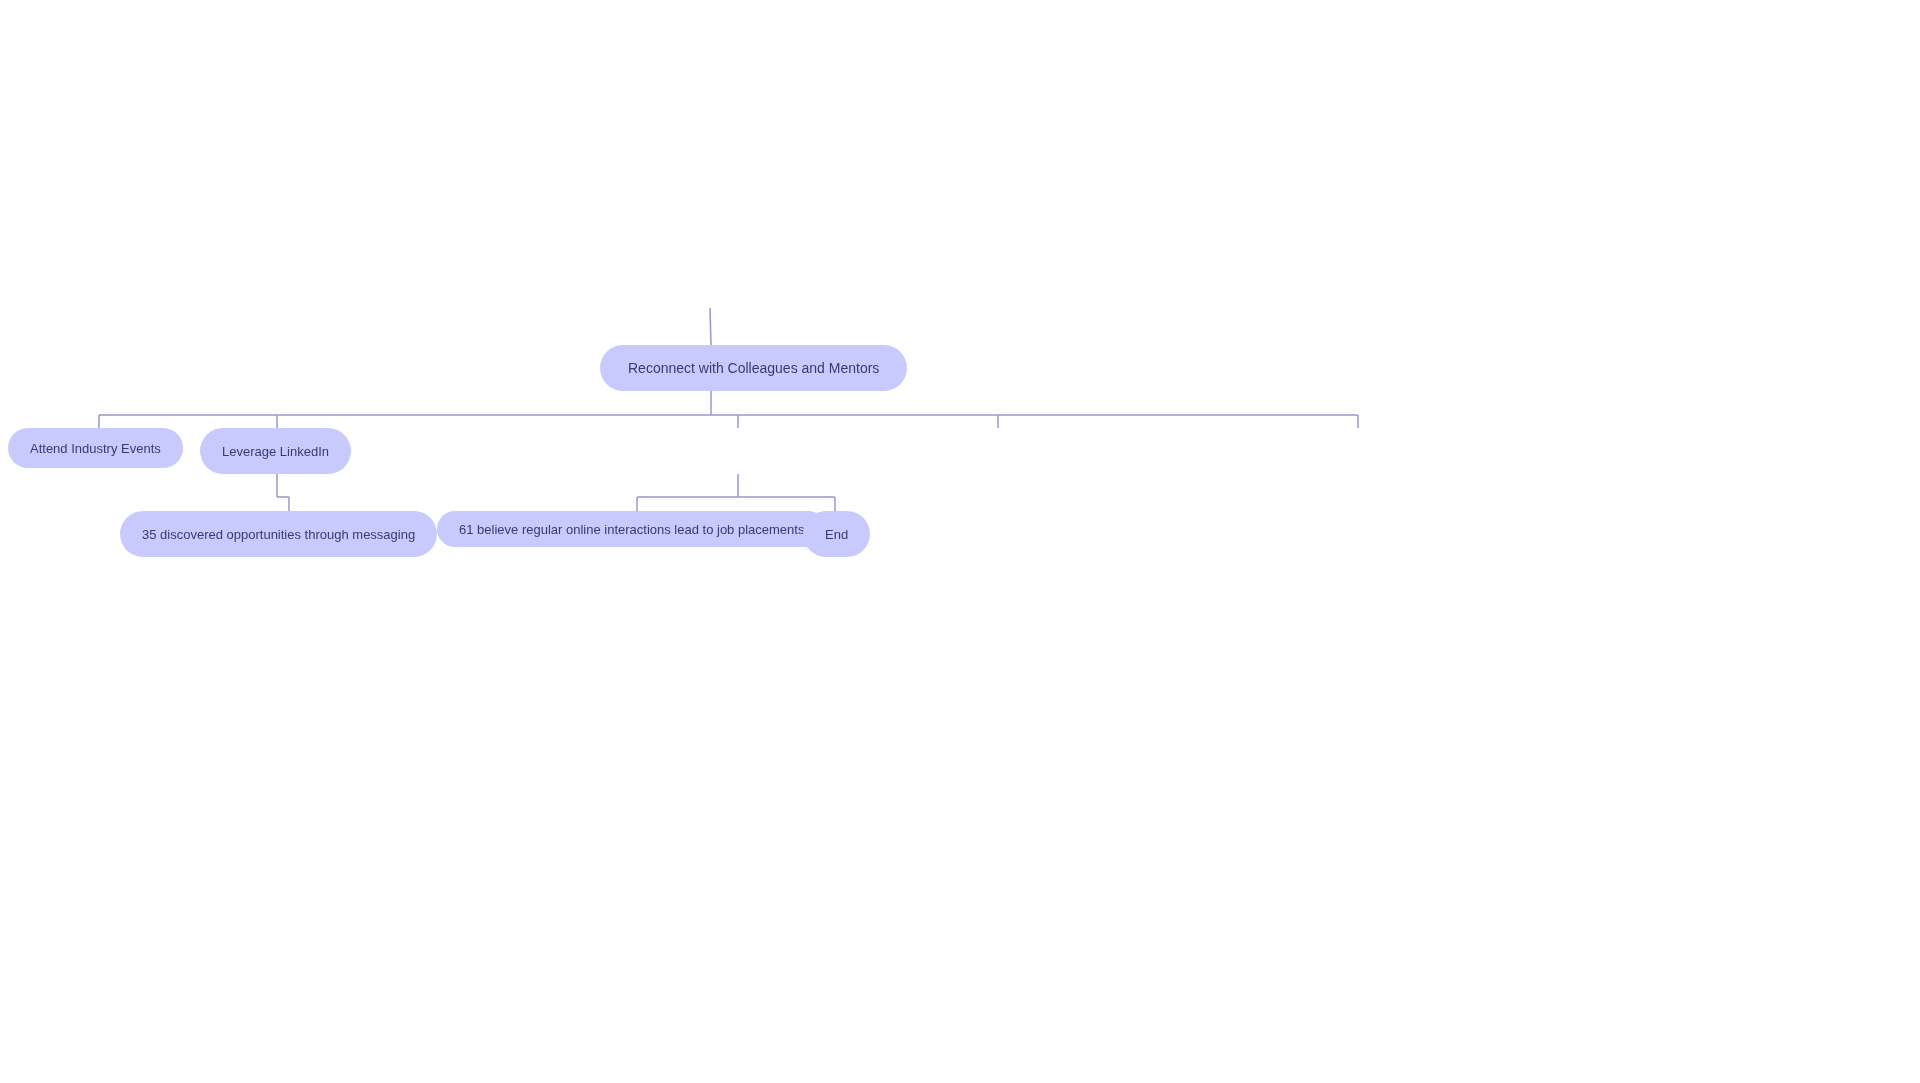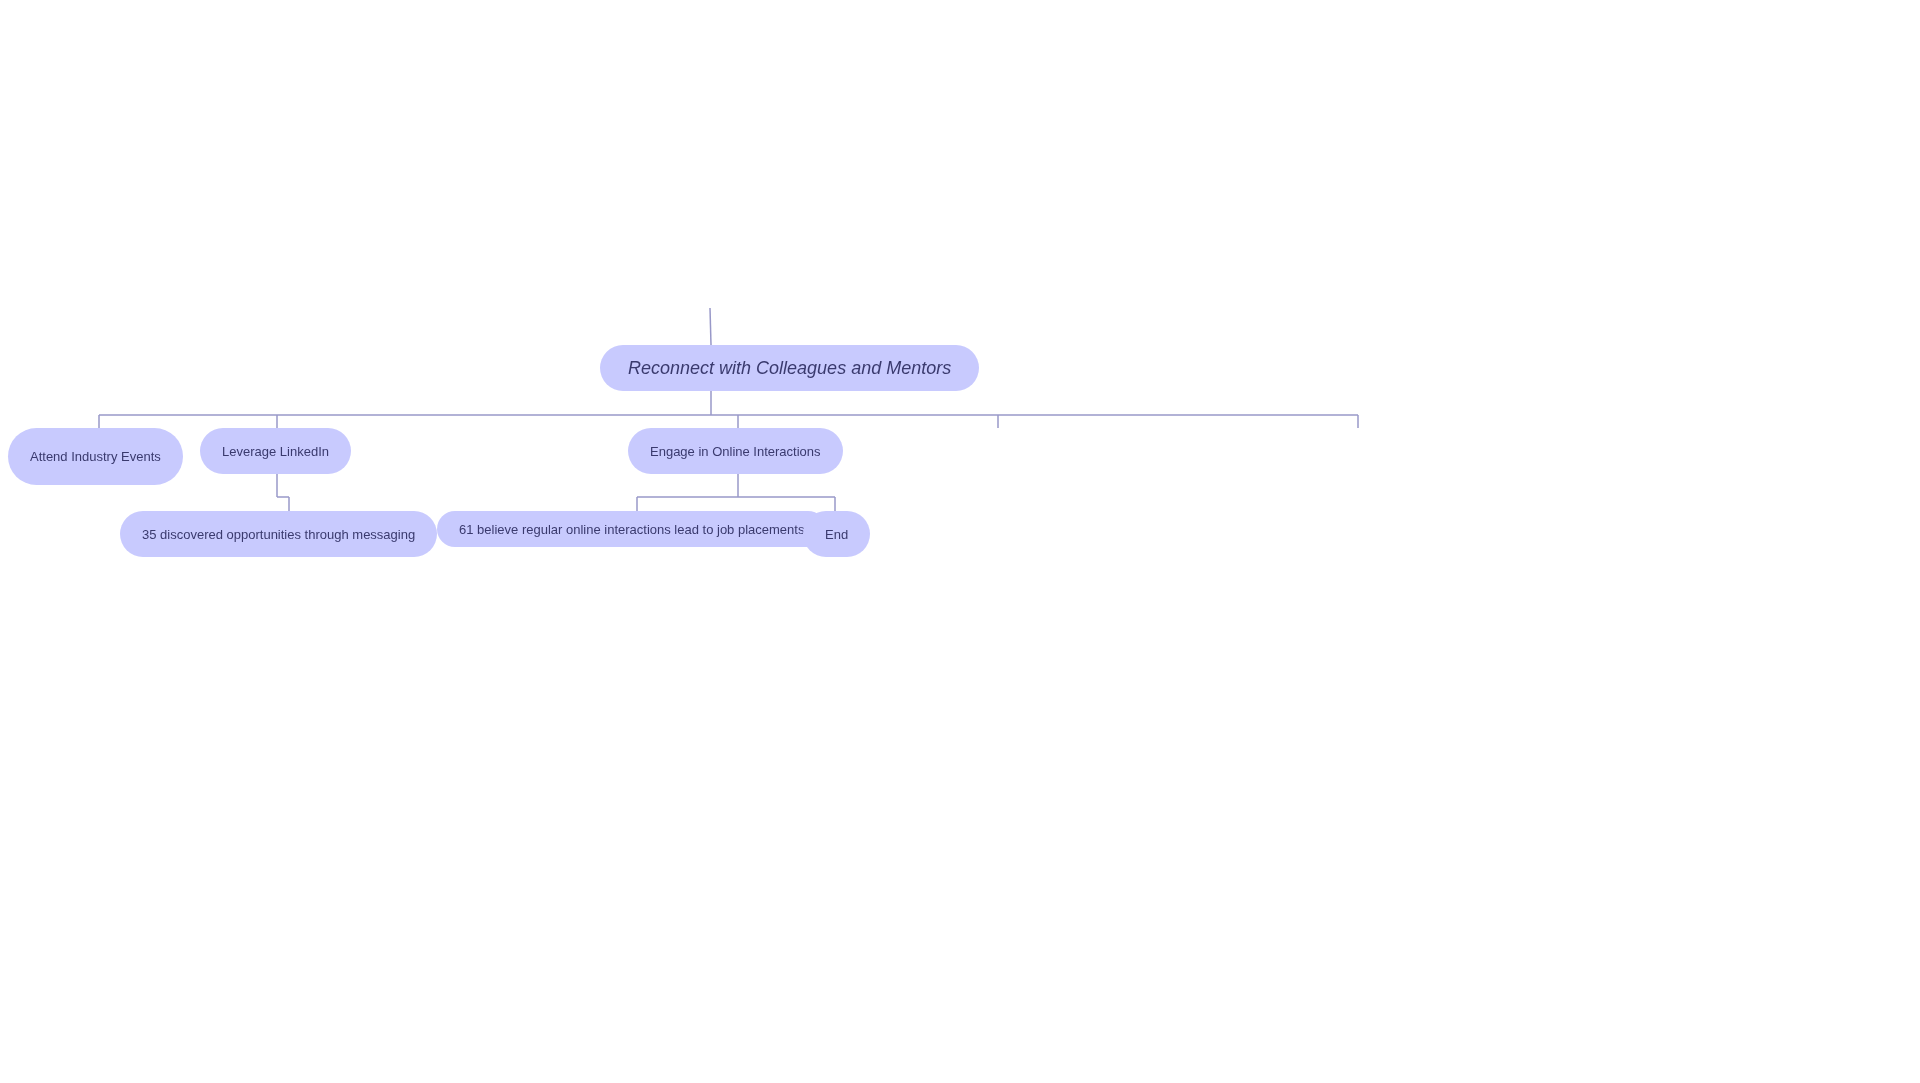--- a/index.html
+++ b/index.html
@@ -58,21 +58,21 @@
       top: 345px;
       width: 222px;
       height: 46px;
     }
 
     
     .node-attend {
       left: 8px;
       top: 428px;
       width: 182px;
-      height: 57px;
+      height: 40px;
     }
 
     .node-leverage {
       left: 200px;
       top: 428px;
       width: 155px;
       height: 46px;
     }
 
     .node-engage {
@@ -142,31 +142,29 @@
     <line x1="289" y1="497" x2="289" y2="511" stroke="#9898c8" stroke-width="1.5"></line>
 
     <line x1="738" y1="474" x2="738" y2="497" stroke="#9898c8" stroke-width="1.5"></line>
 
     <line x1="637" y1="497" x2="835" y2="497" stroke="#9898c8" stroke-width="1.5"></line>
     <line x1="637" y1="497" x2="637" y2="511" stroke="#9898c8" stroke-width="1.5"></line>
     <line x1="835" y1="497" x2="835" y2="511" stroke="#9898c8" stroke-width="1.5"></line>
   </svg>
 
 
-  <div class="node node-reconnect" style="font-size:18px; white-space:nowrap; width:auto; padding:12px 28px;
-              left:600px; top:345px;font-style:italic;">Reconnect with Colleagues and Mentors</div>
+  <div class="node node-reconnect" style="font-size:14px; white-space:nowrap; width:auto; padding:12px 28px;
+              left:600px; top:345px;">Reconnect with Colleagues and Mentors</div>
 
   <div class="node node-attend" style="font-size:13px; width:auto; padding:11px 22px;
               left:8px; top:428px;">Attend Industry Events</div>
 
   <div class="node node-leverage" style="font-size:13px; width:auto; padding:11px 22px;
               left:200px; top:428px;">Leverage LinkedIn</div>
 
-  <div class="node node-engage" style="font-size:13px; width:auto; padding:11px 22px;
-              left:628px; top:428px;">Engage in Online Interactions</div>
 
 
 
   <div class="node node-discovered" style="font-size:13px; width:auto; padding:11px 22px;
               left:120px; top:511px;">35 discovered opportunities through messaging</div>
 
   <div class="node node-believe" style="font-size:13px; width:auto; padding:11px 22px;
               left:437px; top:511px;">61 believe regular online interactions lead to job placements</div>
 
   <div class="node node-end" style="font-size:13px; width:auto; padding:11px 22px;

